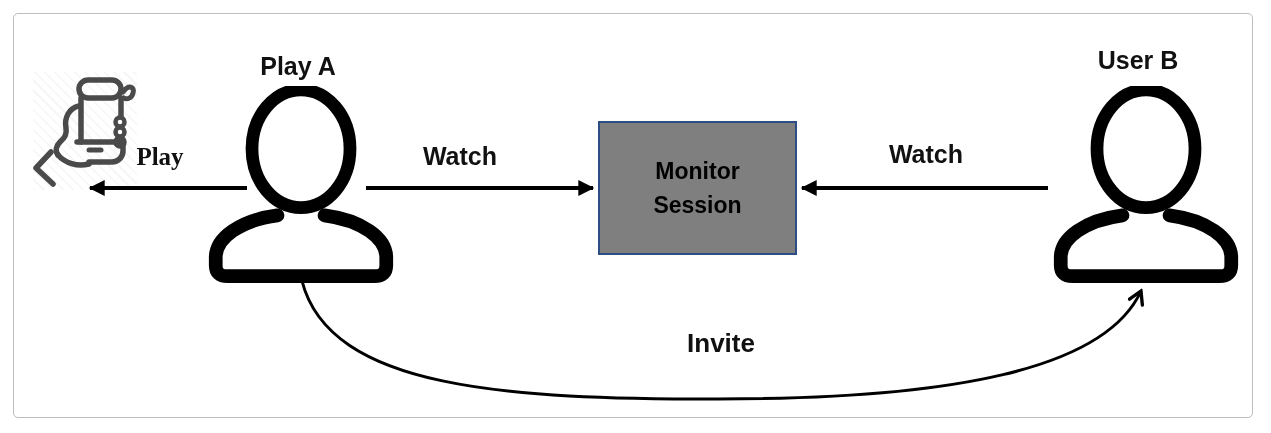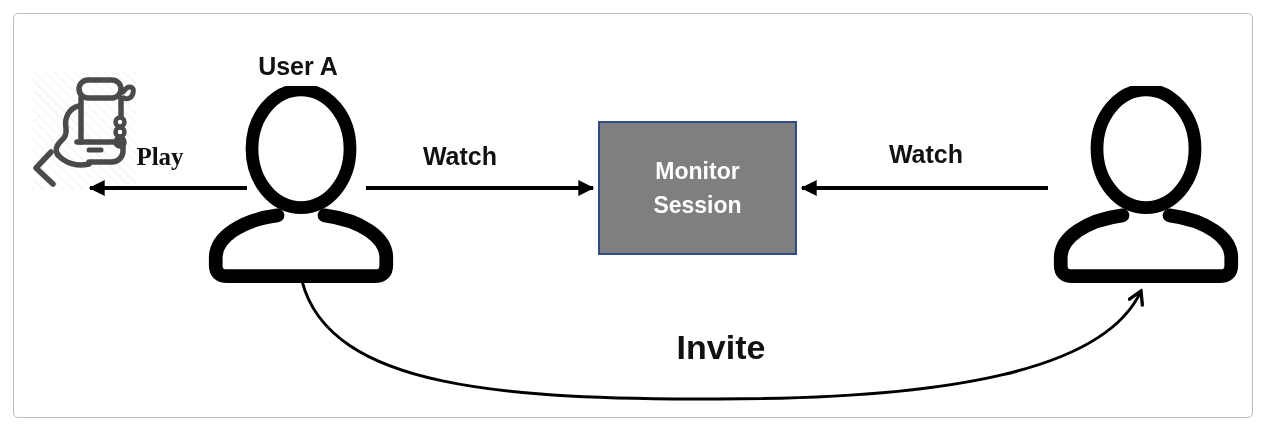--- a/index.html
+++ b/index.html
@@ -46,21 +46,21 @@
     box-sizing: border-box;
     background: #7F7F7F;
     border: 2.5px solid #2E4D85;
     z-index: 2;
     display: flex;
     align-items: center;
     justify-content: center;
     text-align: center;
   }
   .monitor-box .box-label {
-    color: #ffffff;
+    color: #000000;
     font-weight: 700;
     font-size: 23px;
     line-height: 34px;
     width: 120px; 
   }
 </style>
 </head>
 <body>
 
 <div id="canvas">
@@ -78,30 +78,31 @@
     </defs>
     <g stroke="#000000" fill="none">
       <line x1="247" y1="188" x2="90" y2="188" stroke-width="4" marker-end="url(#ah-solid)"></line>
       <line x1="366" y1="188" x2="593" y2="188" stroke-width="4" marker-end="url(#ah-solid)"></line>
       <line x1="1048" y1="188" x2="802" y2="188" stroke-width="4" marker-end="url(#ah-solid)"></line>
       <path d="M 302,281 C 330,390 510,399 718,399 C 950,399 1105,370 1141,291" stroke-width="3" marker-end="url(#ah-open)"></path>
     </g>
   </svg>
 
 
-  <div class="label centered" style="left:206px; top:52px; width:184px;">User A</div>
+  <div class="label centered" style="left:206px; top:52px; width:184px;">Play A</div>
 
+  <div class="label centered" style="left:1046px; top:46px; width:184px;">User B</div>
 
   <div class="label centered" style="left:115px; top:143px; width:90px;font-family:Liberation Serif, serif;">Play</div>
 
   <div class="label centered" style="left:402px; top:142px; width:116px;">Watch</div>
 
   <div class="label centered" style="left:868px; top:140px; width:116px;">Watch</div>
 
-  <div class="label centered" style="left:646px; top:328px; width:150px; font-size:34px;">Invite</div>
+  <div class="label centered" style="left:646px; top:328px; width:150px; font-size:26px;">Invite</div>
 
   <div class="monitor-box">
     <div class="box-label">Monitor Session</div>
   </div>
 
   <div class="icon-wrap" id="app-icon-wrap" style="left:33px; top:72px; width:104px; height:118px;">
     <svg width="104" height="118" viewBox="0 0 104 118">
       <g fill="none" stroke-linecap="round" stroke-linejoin="round" stroke="#4A4A4A">
 
         <rect x="46" y="8" width="42" height="18" rx="9" stroke-width="5.5"></rect>

